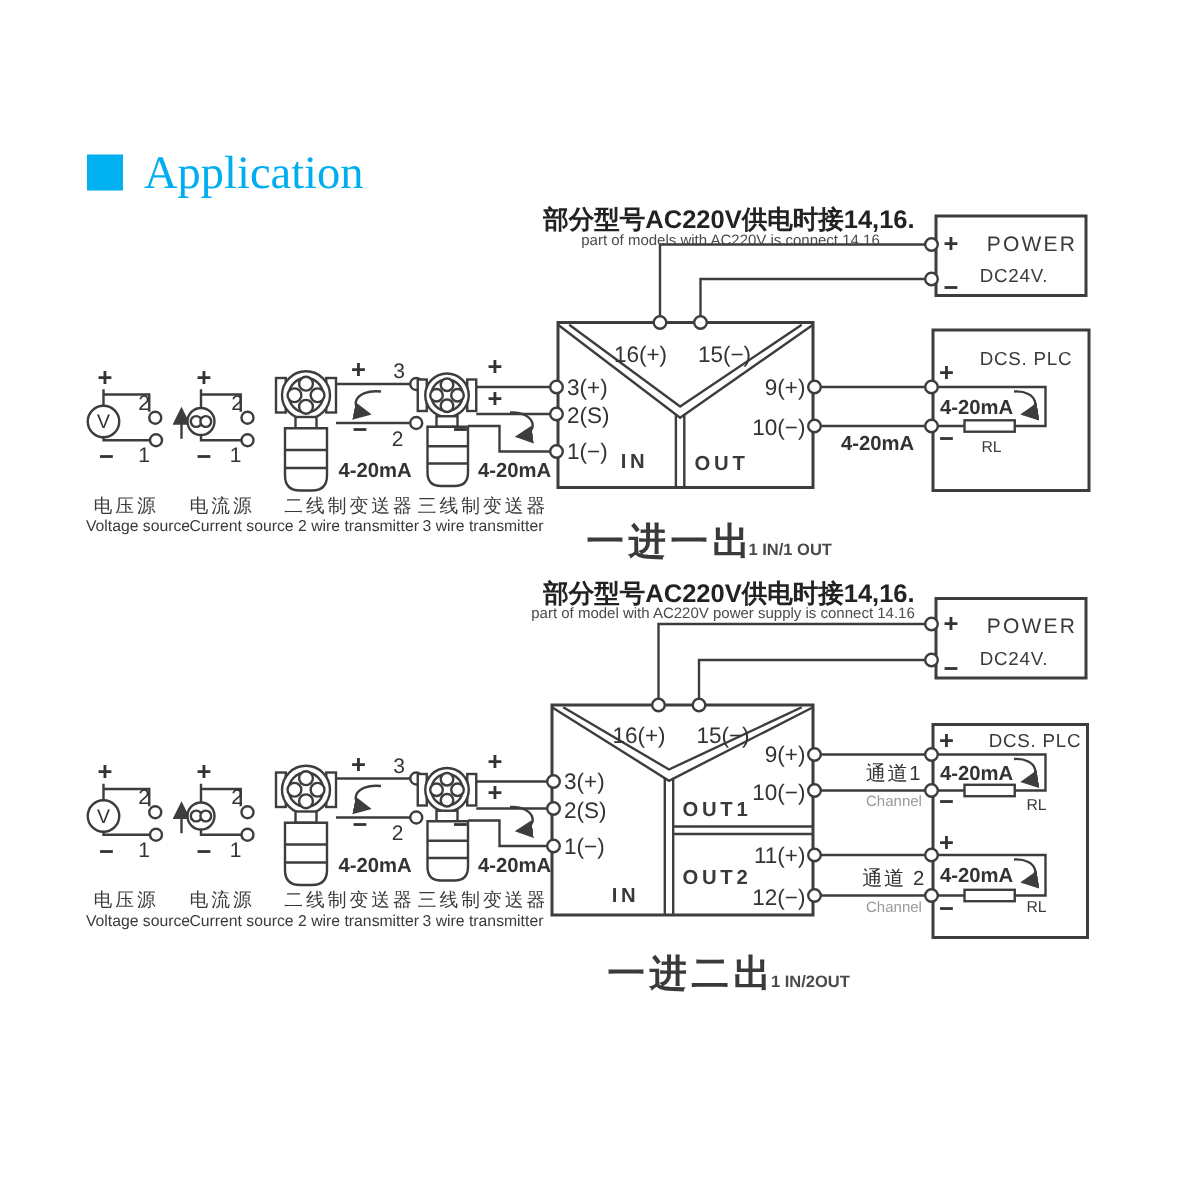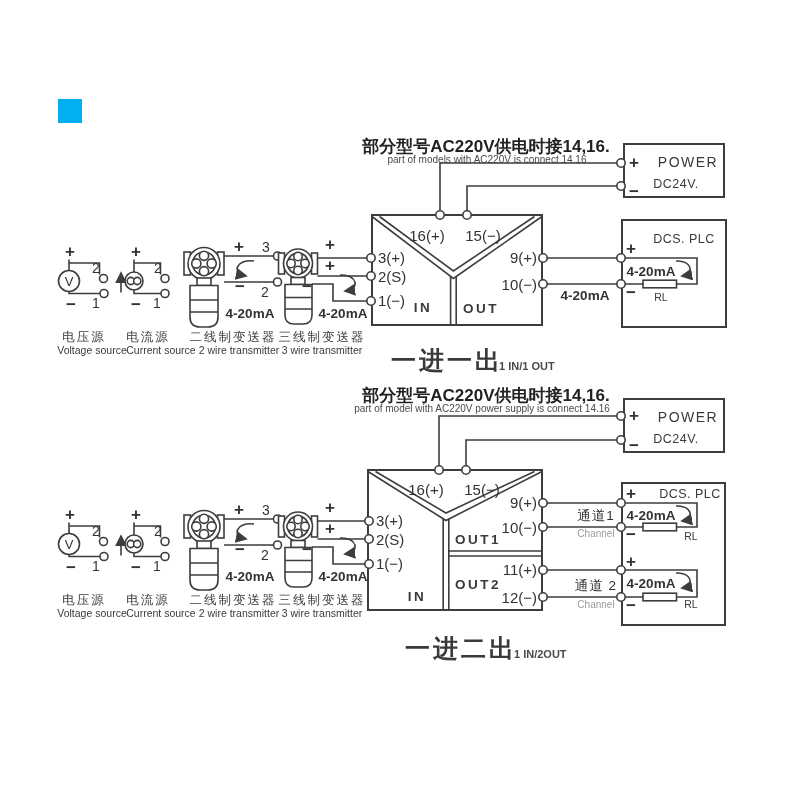--- a/index.html
+++ b/index.html
@@ -34,20 +34,21 @@
   .ch-en{font-size:10px;text-anchor:middle;fill:#9a9a9a;}
   .vsym{font-size:13px;text-anchor:middle;fill:#333;}
 </style>
 </head>
 <body>
 
 <div id="stage">
 
   <div class="app-title">
     <span class="bullet"></span>
+    <span class="text">Application</span>
   </div>
 
   <svg width="800" height="800" viewBox="0 0 800 800">
     <defs>
       <marker id="ah" viewBox="0 0 10 10" refX="8.5" refY="5" markerWidth="7.5" markerHeight="7.5" orient="auto">
         <path d="M0,0 L10,5 L0,10 z" fill="#3d3d3d"></path>
       </marker>
 
       <g id="srcasm">
 

